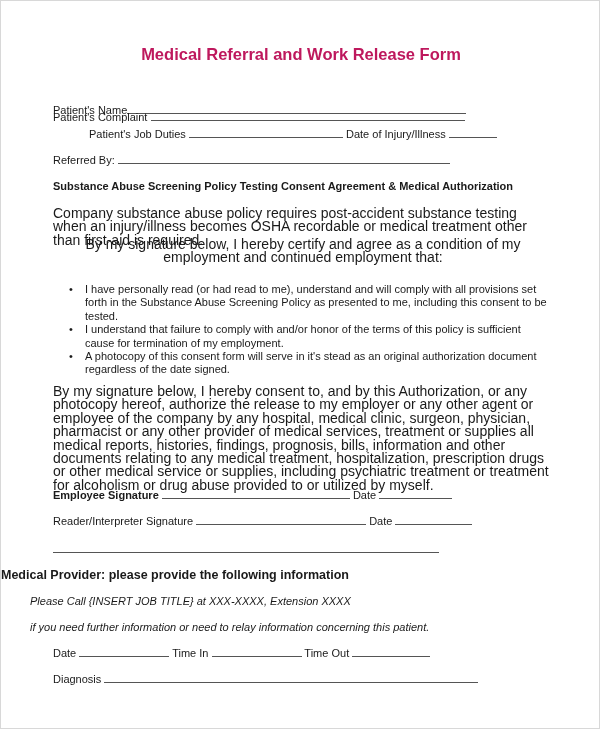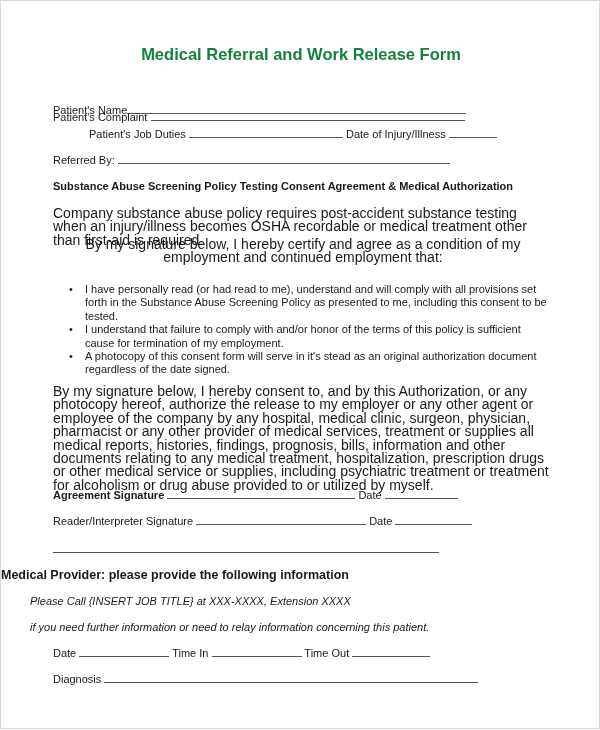--- a/index.html
+++ b/index.html
@@ -1,21 +1,21 @@
 <!DOCTYPE html>
 <html><head>
 <meta charset="utf-8">
 <style>
   html, body { margin:0; padding:0; background:#fff; }
   body { width:600px; height:730px; position:relative; overflow:hidden;
          font-family:"Liberation Sans", sans-serif; color:#1a1a1a; }
   .page { position:absolute; left:0; top:0; width:598px; height:727px;
           border:1px solid #d8d8d8; background:#fff; }
   .abs { position:absolute; white-space:nowrap; }
-  .title { left:0; width:600px; text-align:center; top:44px; font-size:16.5px; font-weight:bold; color:#15803d; }
+  .title { left:0; width:600px; text-align:center; top:44px; font-size:16.5px; font-weight:bold; color:#be185d; }
   .fld { left:52px; font-size:11px; }
   .ul { display:inline-block; border-bottom:1px solid #555; height:9px; vertical-align:baseline; }
   .h2 { left:52px; top:179px; font-size:11px; font-weight:bold; }
   .para { position:absolute; left:52px; width:500px; font-size:14px; line-height:13.4px; white-space:normal; }
   ul.bul { position:absolute; left:52px; width:500px; margin:0; padding:0; list-style:none; font-size:11px; line-height:13.4px; }
   ul.bul li { position:relative; padding-left:32px; }
   ul.bul li .dot { position:absolute; left:16px; top:0; }
   .center { left:0; width:600px; text-align:left; font-size:11px; }
   .h3 { font-weight:bold; font-size:12.5px; }
   .ital { font-style:italic;padding-left:29px; }
@@ -56,21 +56,21 @@
 
   <ul class="bul" style="top:282px;">
     <li><span class="dot">•</span><span>I have personally read (or had read to me), understand and will comply with all provisions set forth in the Substance Abuse Screening Policy as presented to me, including this consent to be tested.</span></li>
     <li><span class="dot">•</span><span>I understand that failure to comply with and/or honor of the terms of this policy is sufficient cause for termination of my employment.</span></li>
     <li><span class="dot">•</span><span>A photocopy of this consent form will serve in it's stead as an original authorization document regardless of the date signed.</span></li>
   </ul>
 
   <div class="para" style="top:384px;">By my signature below, I hereby consent to, and by this Authorization, or any photocopy hereof, authorize the release to my employer or any other agent or employee of the company by any hospital, medical clinic, surgeon, physician, pharmacist or any other provider of medical services, treatment or supplies all medical reports, histories, findings, prognosis, bills, information and other documents relating to any medical treatment, hospitalization, prescription drugs or other medical service or supplies, including psychiatric treatment or treatment for alcoholism or drug abuse provided to or utilized by myself.</div>
 
   <div class="abs fld" style="top:488px;">
-    <span class="bold">Agreement Signature</span>
+    <span class="bold">Employee Signature</span>
     <span class="ul" style="width:188px;"></span>
     <span>Date</span>
     <span class="ul" style="width:73px;"></span>
   </div>
 
   <div class="abs fld" style="top:514px;">
     <span>Reader/Interpreter Signature</span>
     <span class="ul" style="width:170px;"></span>
     <span>Date</span>
     <span class="ul" style="width:77px;"></span>

